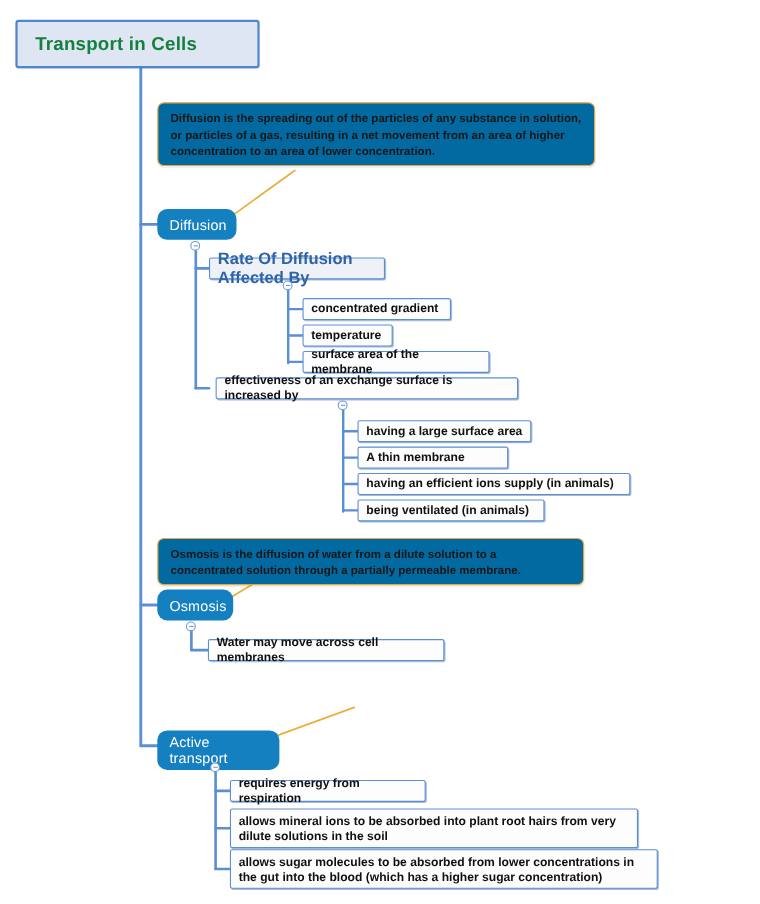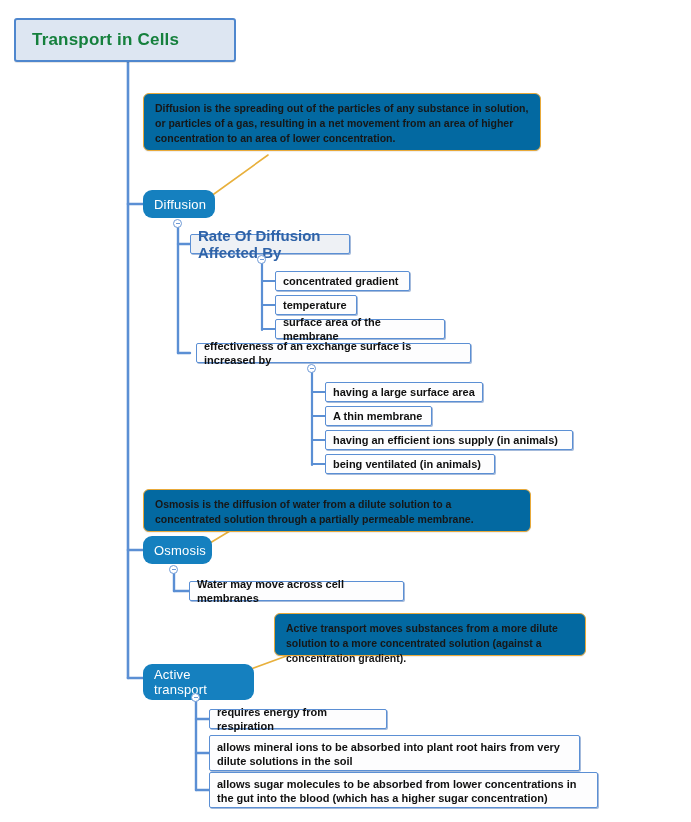--- a/index.html
+++ b/index.html
@@ -201,21 +201,21 @@
   </div>
 
   <div class="node leaf-node" style="left:196px; top:343px; width:275px; height:20px;">
     <span>effectiveness of an exchange surface is increased by</span>
   </div>
   <div class="handle" style="left:307px; top:364px;"></div>
 
   <div class="node leaf-node" style="left:325px; top:382px; width:158px; height:20px;">
     <span>having a large surface area</span>
   </div>
-  <div class="node leaf-node" style="left:325px; top:406px; width:107px; height:20px;">
+  <div class="node leaf-node" style="left:325px; top:406px; width:137px; height:20px;">
     <span>A thin membrane</span>
   </div>
   <div class="node leaf-node" style="left:325px; top:430px; width:248px; height:20px;">
     <span>having an efficient ions supply (in animals)</span>
   </div>
   <div class="node leaf-node" style="left:325px; top:454px; width:170px; height:20px;">
     <span>being ventilated (in animals)</span>
   </div>
 
   <div class="node note-node" style="left:143px; top:489px; width:388px; height:43px;">
@@ -224,23 +224,20 @@
 
   <div class="node branch-node" style="left:143px; top:536px; width:69px; height:28px;">
     <span>Osmosis</span>
   </div>
   <div class="handle" style="left:169px; top:565px;"></div>
 
   <div class="node leaf-node" style="left:189px; top:581px; width:215px; height:20px;">
     <span>Water may move across cell membranes</span>
   </div>
 
-  <div class="node note-node" style="left:274px; top:613px; width:312px; height:43px;">
-    <span class="note-text">Active transport moves substances from a more dilute solution to a more concentrated solution (against a concentration gradient).</span>
-  </div>
 
   <div class="node branch-node" style="left:143px; top:664px; width:111px; height:36px;">
     <span>Active transport</span>
   </div>
   <div class="handle" style="left:191px; top:693px;"></div>
 
   <div class="node leaf-node" style="left:209px; top:709px; width:178px; height:20px;">
     <span>requires energy from respiration</span>
   </div>
   <div class="node leaf-node multiline" style="left:209px; top:735px; width:371px; height:36px;">

